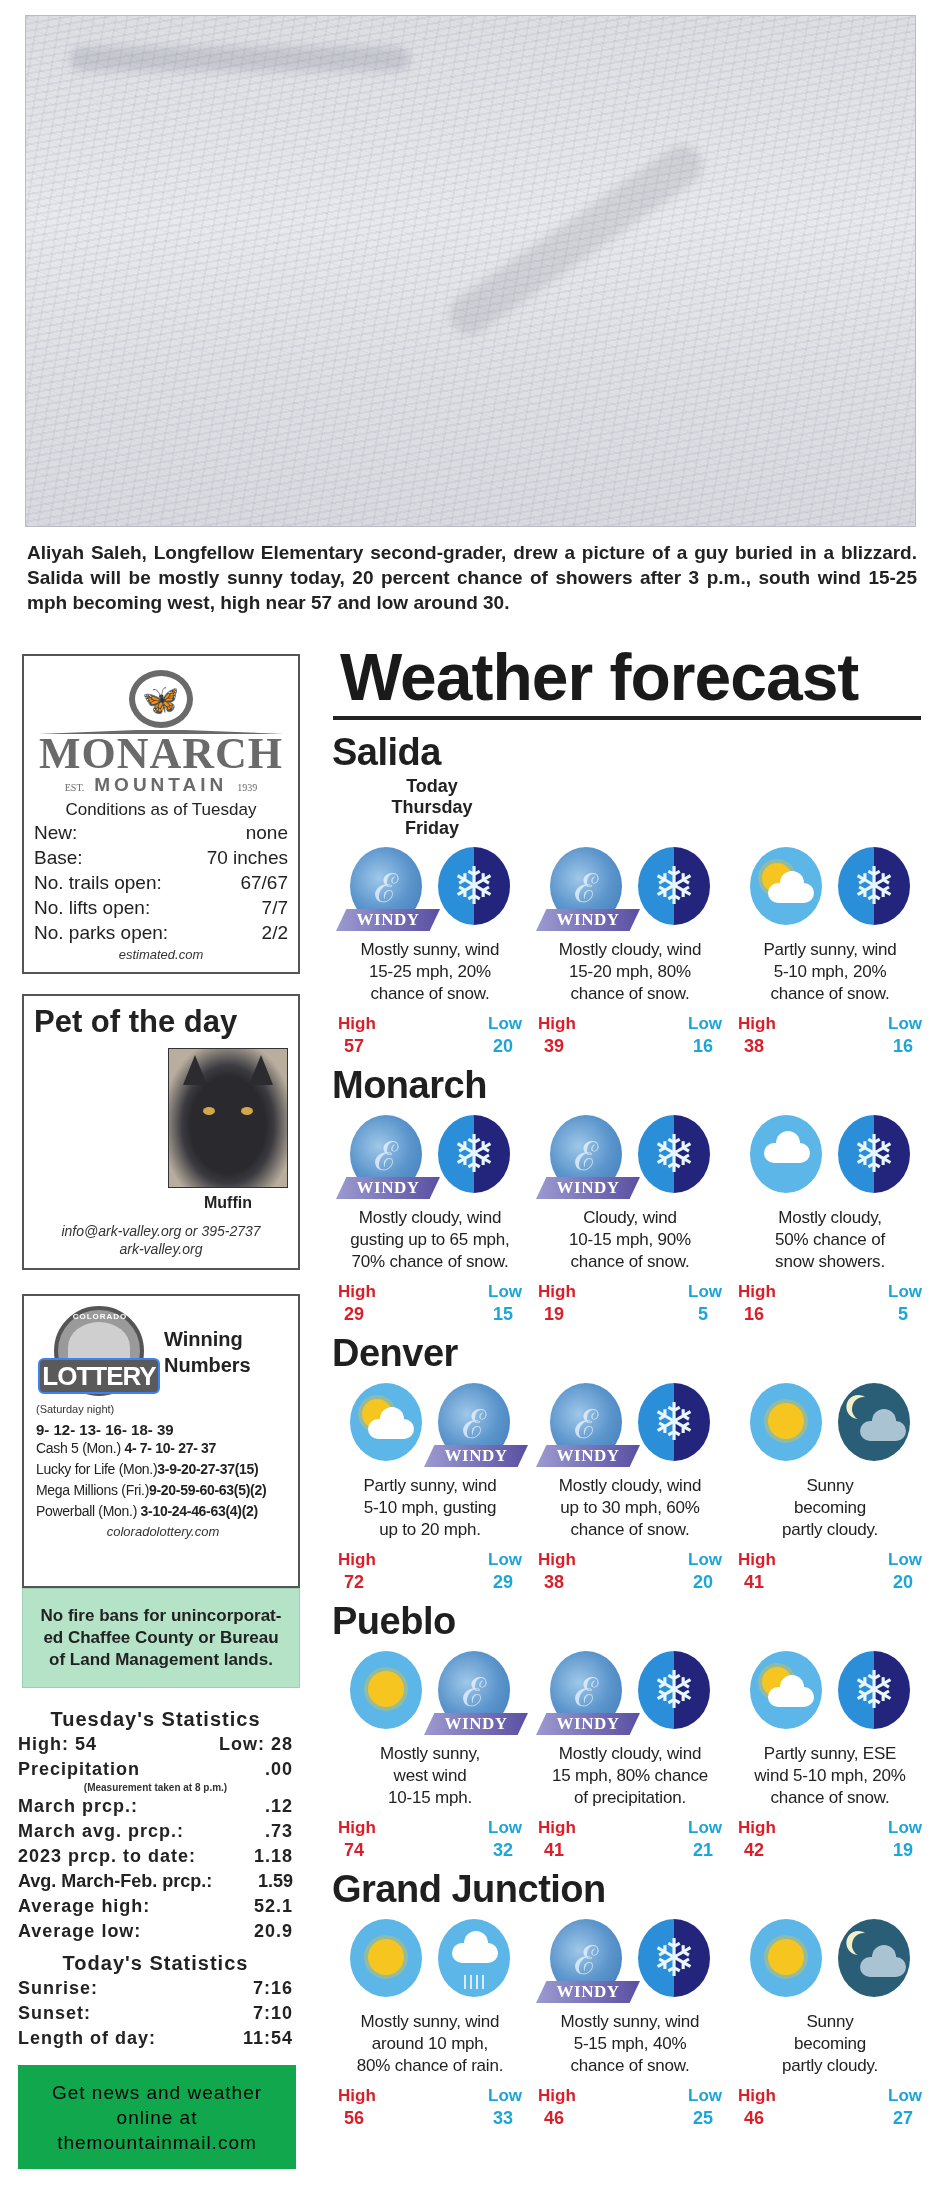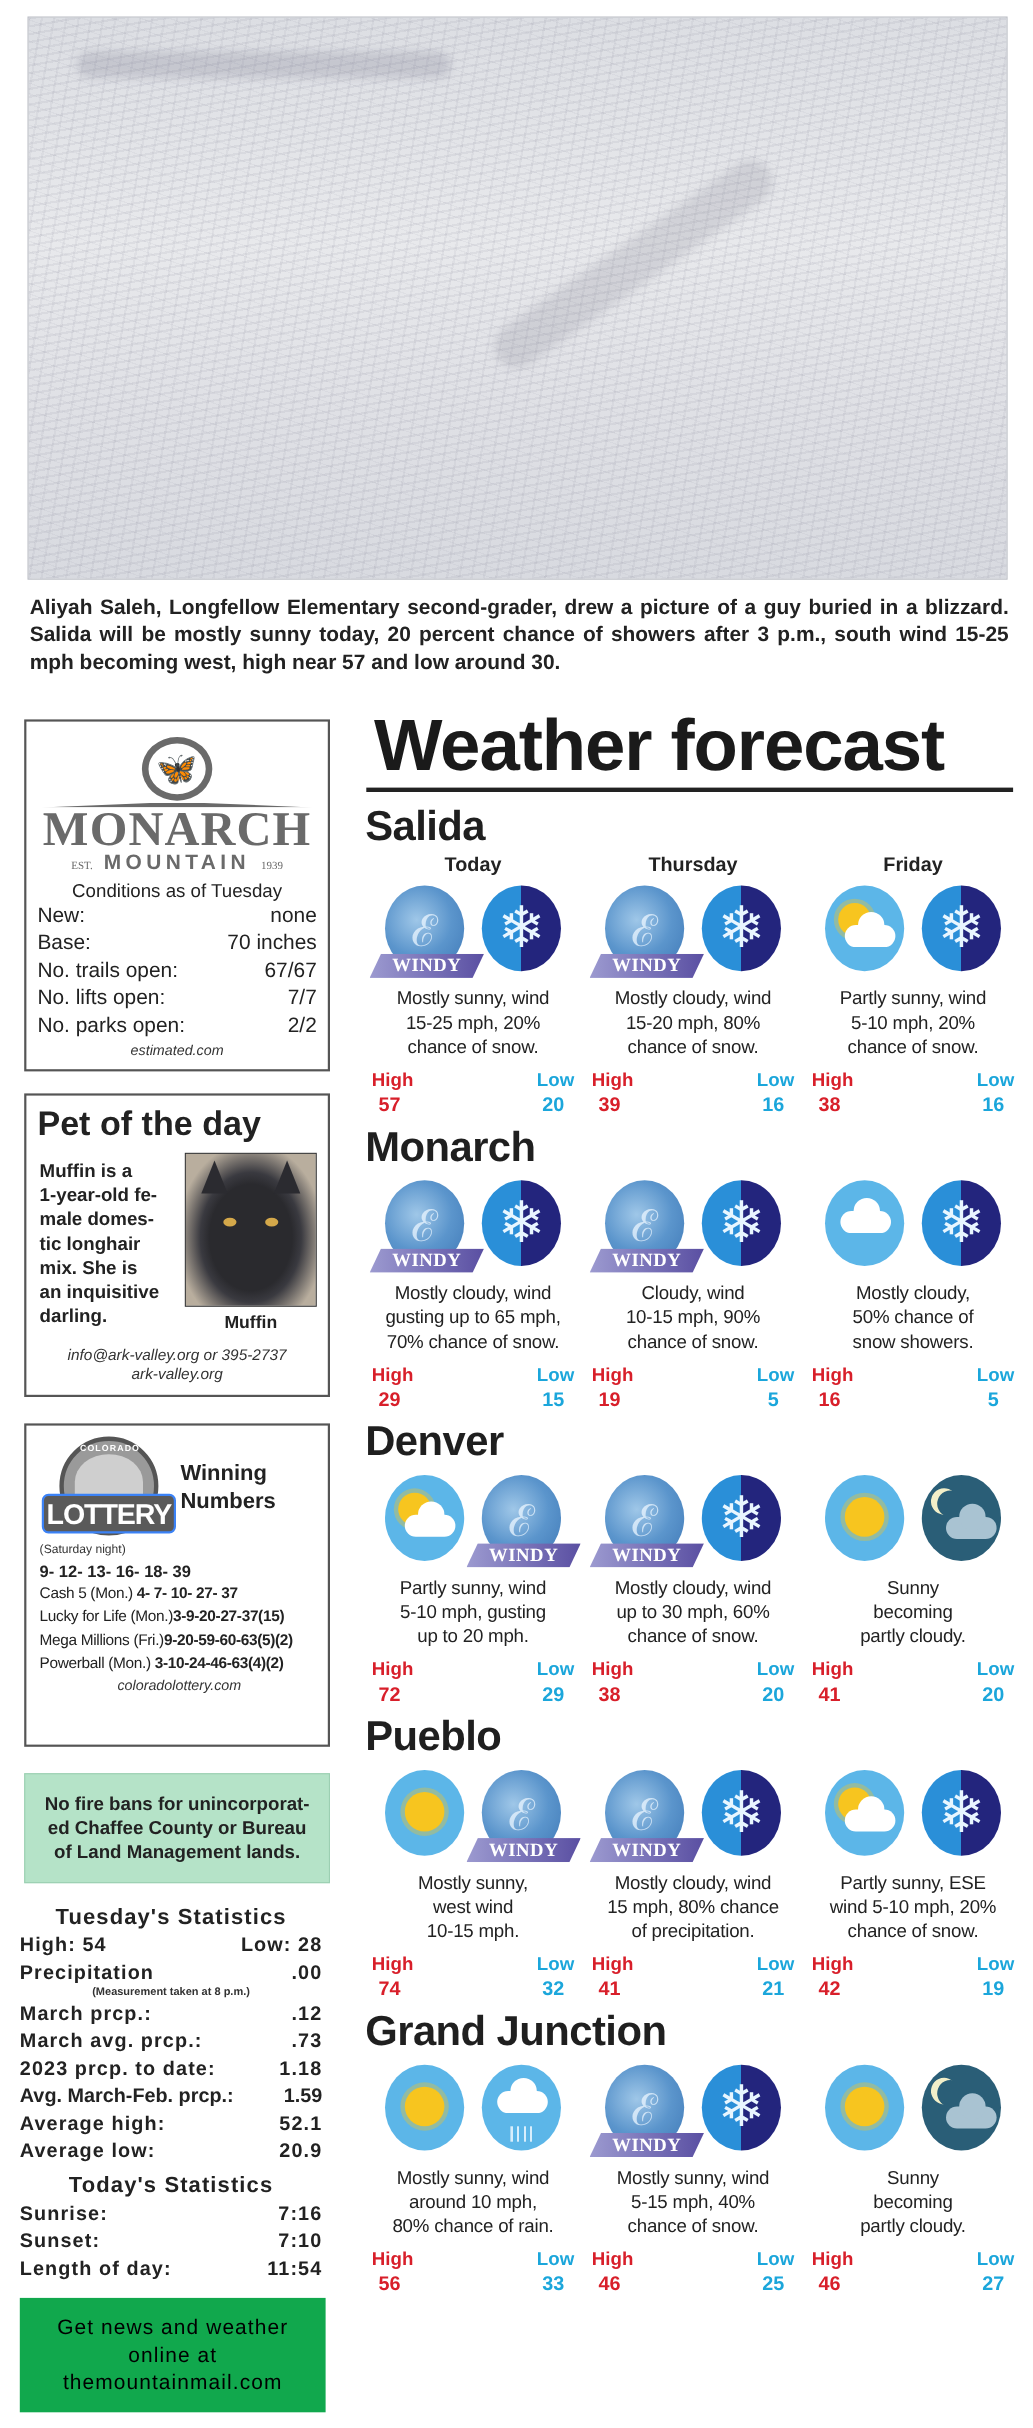--- a/index.html
+++ b/index.html
@@ -53,34 +53,34 @@
   .lot-colorado { position:absolute; left: 32px; top: 6px; width: 60px; text-align:center; font-size: 8px; font-weight:bold; color:#fff; letter-spacing: 1px; }
   .lot-banner { position:absolute; left: 0; top: 52px; width: 122px; height: 36px; background: #5a5a5a; border: 2px solid #3b82f6; border-radius: 6px; color: #fff; font-weight: bold; font-size: 26px; text-align:center; line-height: 32px; letter-spacing: -1px; }
   .lot-heading { position:absolute; left: 140px; top: 30px; font-size: 20px; font-weight: bold; line-height: 26px; color:#222; }
   .lot-body { position:absolute; left: 12px; top: 106px; width: 254px; }
   .lot-small { font-size: 11px; line-height: 15px; color:#333; text-align: justify; }
   .lot-main { font-size: 15px; font-weight: bold; margin-top: 4px; color:#222; }
   .lot-line { font-size: 14px; line-height: 21px; color:#222; white-space: nowrap; letter-spacing: -0.3px; }
   .lot-line b { font-weight: bold; }
   .lot-site { text-align:center; font-size: 13px; font-style: italic; margin-top: 2px; color:#333; }
 
-  .fire-box { margin-top: 24px; height: 100px; background: #b5e3c8; border: 1px solid #9ccfb2; display:flex; align-items:center; justify-content:center; text-align:center; font-size: 17px; font-weight: bold; line-height: 22px; padding: 0 10px; color:#222; }
+  .fire-box { height: 100px; background: #b5e3c8; border: 1px solid #9ccfb2; display:flex; align-items:center; justify-content:center; text-align:center; font-size: 17px; font-weight: bold; line-height: 22px; padding: 0 10px; color:#222; }
 
   .stats { margin-top: 18px; padding: 0 0 0 0; width: 275px; margin-left: -4px; }
   .stats-title { text-align: center; font-size: 20px; font-weight: bold; letter-spacing: 1px; color:#222; line-height: 26px; }
   .srow { display:flex; justify-content: space-between; font-size: 18px; font-weight: bold; line-height: 25px; letter-spacing: 1px; color:#222; }
   .snote { text-align:center; font-size: 10px; font-weight: bold; line-height: 12px; color:#333; }
   .news-box { margin-top: 14px; width: 278px; margin-left: -4px; height: 104px; background: #11a84d; color: #000000; font-size: 19px; line-height: 25px; text-align: center; letter-spacing: 1px; display:flex; flex-direction: column; justify-content:center; }
 
   
   .right { position: absolute; left: 330px; top: 640px; width: 600px; }
   .wf-title { font-size: 66px; font-weight: bold; color: #1a1a1a; letter-spacing: -1px; line-height: 74px; padding-left: 10px; }
   .wf-rule { height: 4px; background: #222; margin: 2px 0 10px 3px; width: 588px; }
   .city-name { font-size: 38px; font-weight: bold; color: #1f1f1f; line-height: 44px; padding-left: 2px; letter-spacing: -0.5px; }
-  .day-heads { display:flex; margin-top: 2px; }
+  .day-heads { display:flex; margin-top: 2px; flex-direction: column; }
   .day-head { width: 204px; text-align:center; font-size: 18px; font-weight: bold; color:#222; }
   .days { display:flex; }
   .day { width: 204px; position: relative; }
   .icons { display:flex; justify-content: center; gap: 16px; height: 92px; align-items: center; padding-top: 2px; }
   .ic { width: 72px; height: 78px; border-radius: 50%; position: relative; overflow: visible; }
   .ic-wind { background: radial-gradient(circle at 40% 40%, #9fc7e8 0%, #5b95cc 50%, #3e77b5 100%); color: rgba(235,245,255,0.75); font-size: 40px; display:flex; align-items:center; justify-content:center; font-family: "DejaVu Serif", serif; }
   .windy-tag { position:absolute; left: -14px; bottom: -6px; width: 104px; height: 22px; background: linear-gradient(90deg, #9c9ad0, #5a4fa2); clip-path: polygon(10% 0, 100% 0, 90% 100%, 0 100%); color:#fff; font-family: "Liberation Serif", serif; font-weight: bold; font-size: 17px; line-height: 22px; text-align:center; letter-spacing: 0.5px; }
   .ic-snow { background: linear-gradient(90deg, #2a8fd8 0 50%, #23257d 50% 100%); color: #fff; font-size: 52px; display:flex; align-items:center; justify-content:center; line-height: 1; }
   .ic-snow span { color: #e8f6ff; }
   .ic-sky { background: #5cb6e8; display:flex; align-items:center; justify-content:center; }
@@ -139,29 +139,20 @@
       </div>
     <div class="kv">
         <span>No. parks open:</span>
         <span>2/2</span>
       </div>
     <div class="site">estimated.com</div>
   </div>
 
   <div class="box pet-box">
     <div class="pet-title">Pet of the day</div>
-    <div class="pet-text">
-      <div>Muffin is a</div>
-      <div>1-year-old fe-</div>
-      <div>male domes-</div>
-      <div>tic longhair</div>
-      <div>mix. She is</div>
-      <div>an inquisitive</div>
-      <div>darling.</div>
-    </div>
     <div class="pet-photo">
       <span class="ear" style="left:14px;"></span>
       <span class="ear" style="right:14px;"></span>
       <span class="eye" style="left:34px;"></span>
       <span class="eye" style="left:72px;"></span>
     </div>
     <div class="pet-name">Muffin</div>
     <div class="pet-contact">
       <div>info@ark-valley.org or 395-2737</div>
       <div>ark-valley.org</div>

